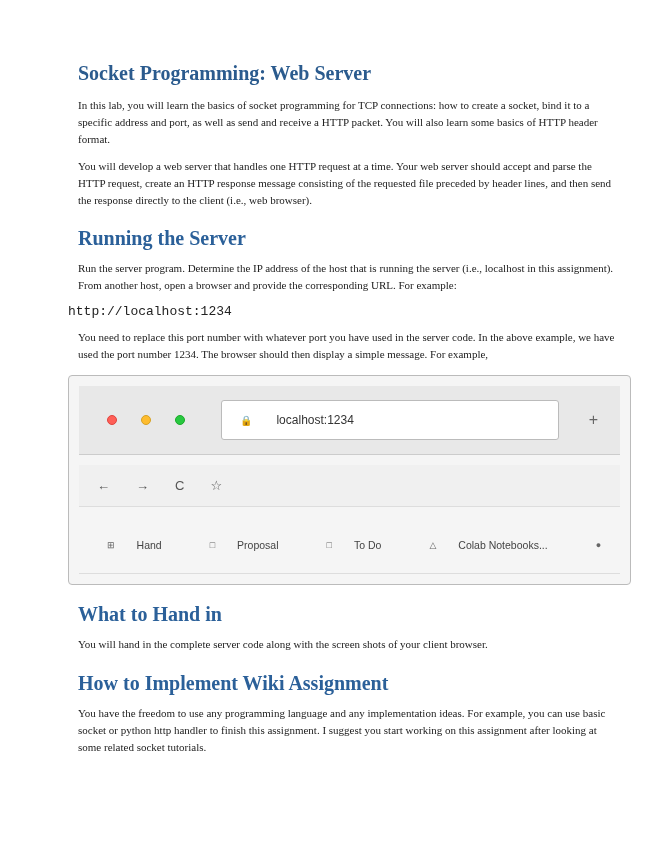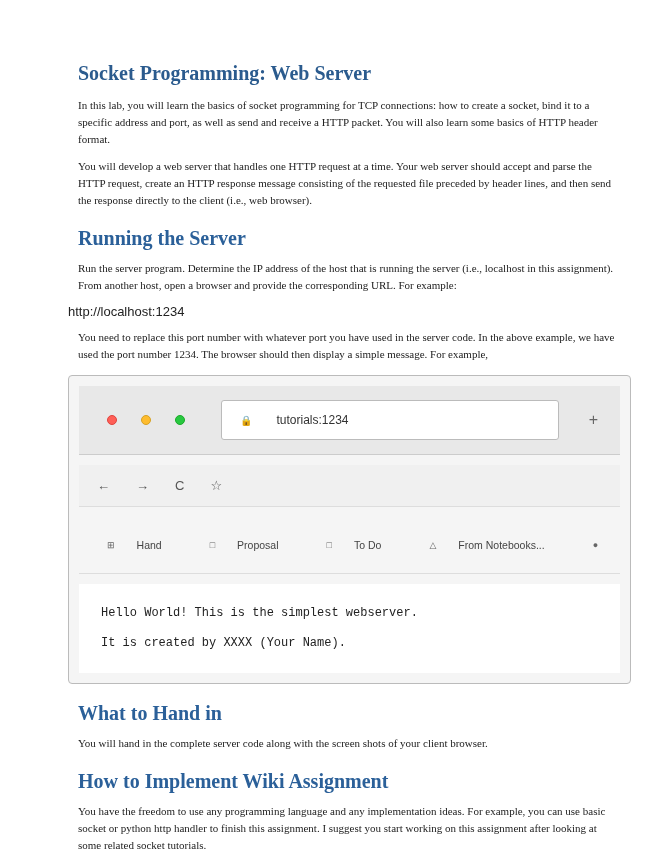--- a/index.html
+++ b/index.html
@@ -35,21 +35,21 @@
       font-family: Georgia, serif;
     }
 
     p {
       line-height: 1.55;
       margin-bottom: 10px;
       font-size: 11px;
     }
 
     .url-example {
-      font-family: Liberation Sans, sans-serif;
+      font-family: Liberation Mono, monospace;
       font-size: 13px;
       margin: 8px 0 10px 0;
       color: #222;
     }
 
     .browser-mockup {
       border: 1px solid #bbb;
       border-radius: 4px;
       margin: 12px 0 12px 0;
       background: #f5f5f5;
@@ -176,21 +176,21 @@
 <div class="browser-mockup">
 
   <div class="browser-titlebar">
     <div class="browser-dots">
       <span class="dot dot-red"></span>
       <span class="dot dot-yellow"></span>
       <span class="dot dot-green"></span>
     </div>
     <div class="browser-addressbar">
       <span class="lock-icon">🔒</span>
-      <span>tutorials:1234</span>
+      <span>localhost:1234</span>
     </div>
     <span style="font-size:16px;color:#666;cursor:pointer;padding:0 4px;">+</span>
   </div>
 
   <div class="browser-nav-bar">
     <span class="browser-nav-btn">←</span>
     <span class="browser-nav-btn">→</span>
     <span class="browser-nav-btn">C</span>
     <span class="browser-nav-btn">☆</span>
   </div>
@@ -203,43 +203,39 @@
     <span class="bookmark-item">
       <span class="bookmark-icon">□</span>
       <span>Proposal</span>
     </span>
     <span class="bookmark-item">
       <span class="bookmark-icon">□</span>
       <span>To Do</span>
     </span>
     <span class="bookmark-item">
       <span class="bookmark-icon">△</span>
-      <span>From Notebooks...</span>
+      <span>Colab Notebooks...</span>
     </span>
     <span class="bookmark-item">
       <span class="bookmark-icon">●</span>
       <span>From Wang - Deep...</span>
     </span>
     <span class="bookmark-item">
       <span class="bookmark-icon">●</span>
       <span>Access need cours...</span>
     </span>
     <span class="bookmark-item">
       <span class="bookmark-icon">W</span>
       <span>Wiki</span>
     </span>
     <span class="bookmark-item">
       <span class="bookmark-icon">◆</span>
     </span>
   </div>
 
-  <div class="browser-content">
-    <div>Hello World! This is the simplest webserver.</div>
-    <div>It is created by XXXX (Your Name).</div>
-  </div>
 </div>
 
 <h2 class="section-title">What to Hand in</h2>
 
 <p>You will hand in the complete server code along with the screen shots of your client browser.</p>
 
 <h2 class="section-title">How to Implement Wiki Assignment</h2>
 
 <p>You have the freedom to use any programming language and any implementation ideas. For example, you can use basic socket or python http handler to finish this assignment. I suggest you start working on this assignment after looking at some related socket tutorials.</p>
 

